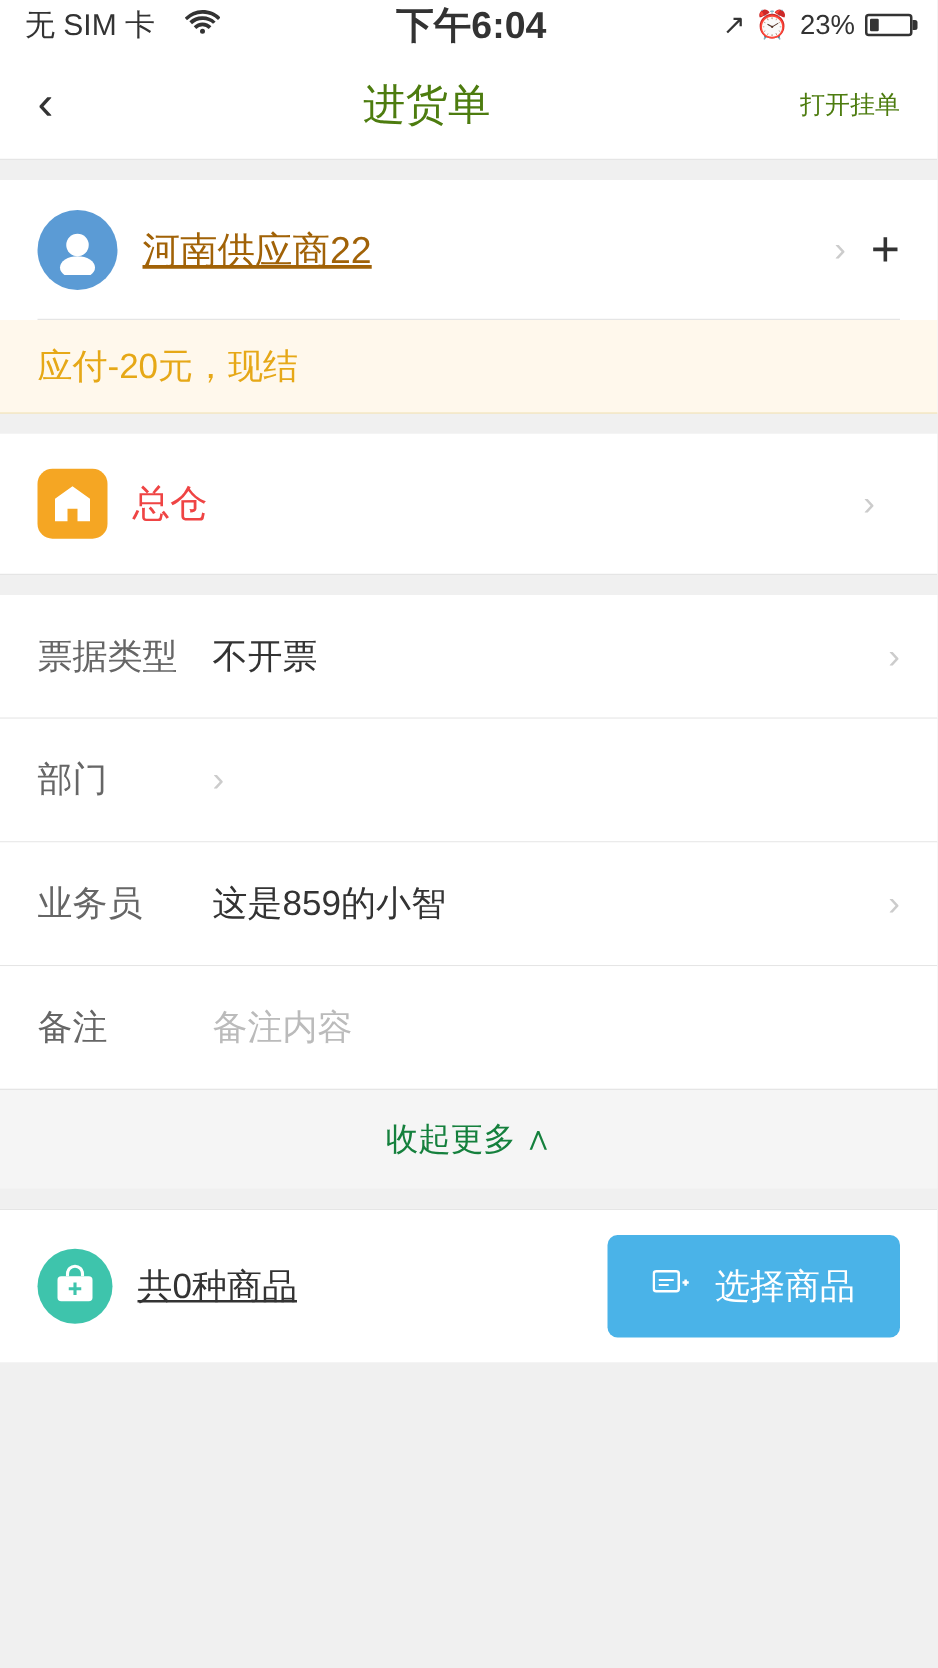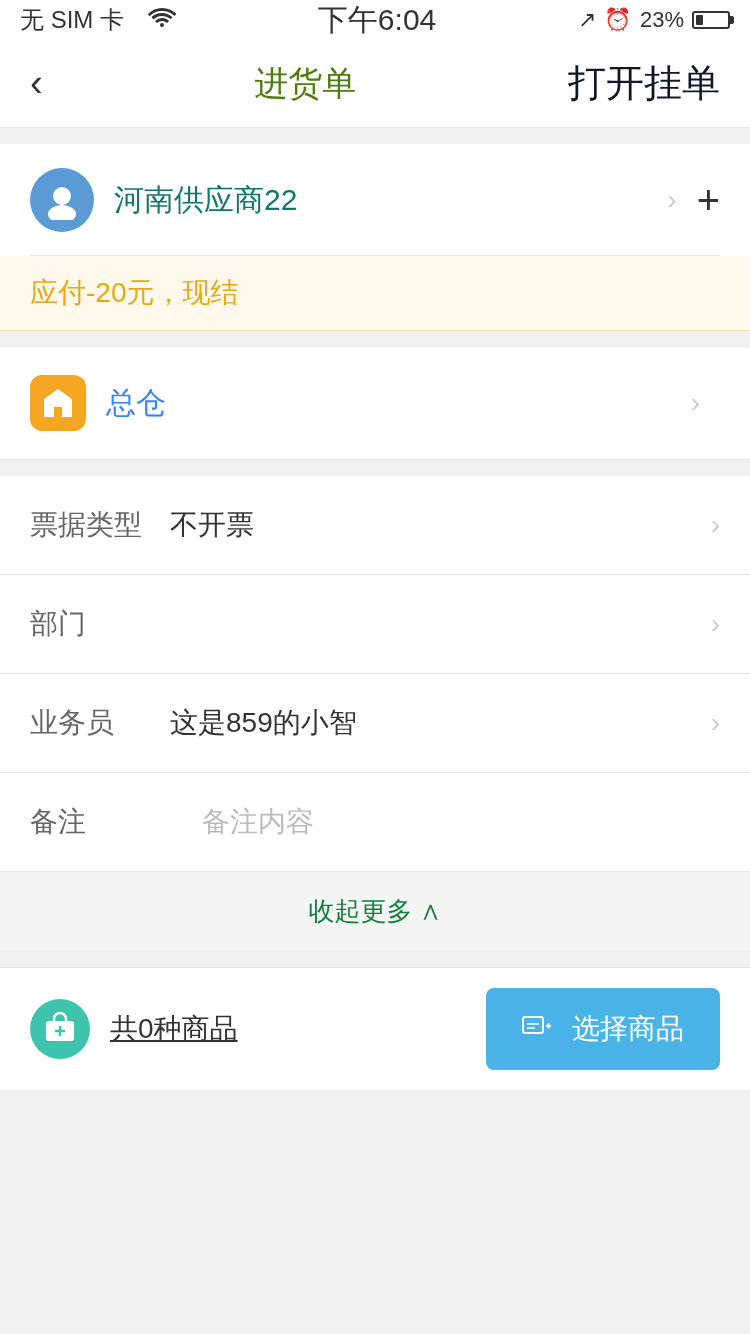--- a/index.html
+++ b/index.html
@@ -19,40 +19,40 @@
       height: 40px;
       background: #fff;
       display: flex;
       align-items: center;
       justify-content: space-between;
       padding: 0 20px;
       font-size: 24px;
       color: #333;
     }
     .status-left { display: flex; align-items: center; gap: 24px; }
-    .status-center { font-size: 30px; font-weight: 400; text-align: center; }
+    .status-center { font-size: 30px; font-weight: 700; text-align: center; }
     .status-right { display: flex; align-items: center; gap: 8px; font-size: 22px; }
     .battery { border: 2px solid #333; border-radius: 3px; width: 38px; height: 18px; display: inline-flex; align-items: center; padding: 2px; position: relative; }
     .battery::after { content: ''; position: absolute; right: -6px; top: 50%; transform: translateY(-50%); width: 4px; height: 8px; background: #333; border-radius: 0 2px 2px 0; }
     .battery-fill { background: #333; height: 100%; width: 23%; border-radius: 1px; }
 
     
     .nav-bar {
       width: 100%;
       height: 88px;
       background: #fff;
       display: flex;
       align-items: center;
       justify-content: space-between;
       padding: 0 30px;
       border-bottom: 1px solid #e5e5e5;
     }
     .nav-back { font-size: 38px; color: #333; cursor: pointer; }
     .nav-title { font-size: 34px; font-weight: 500; color: #4d7c0f; }
-    .nav-right { font-size: 38px; color: #0f172a; cursor: pointer; }
+    .nav-right { font-size: 20px; color: #4d7c0f; cursor: pointer; }
 
     
     .separator {
       height: 16px;
       background: #f0f0f0;
     }
 
     
     .card {
       background: #fff;
@@ -72,21 +72,21 @@
       height: 64px;
       border-radius: 50%;
       background: #5b9bd5;
       display: flex;
       align-items: center;
       justify-content: center;
       margin-right: 20px;
       flex-shrink: 0;
     }
     .supplier-avatar svg { width: 40px; height: 40px; }
-    .supplier-name { font-size: 30px; color: #0f766e; flex: 1; }
+    .supplier-name { font-size: 30px; color: #a16207; flex: 1; text-decoration: underline; }
     .chevron-right { color: #ccc; font-size: 28px; margin-right: 20px; }
     .add-btn { font-size: 40px; color: #333; cursor: pointer; }
     .supplier-divider {
       position: absolute;
       right: 0; left: 0; bottom: 0;
       height: 1px;
       background: #e5e5e5;
       margin: 0 30px;
     }
 
@@ -112,31 +112,30 @@
       height: 56px;
       border-radius: 12px;
       background: #f5a623;
       display: flex;
       align-items: center;
       justify-content: center;
       margin-right: 20px;
       flex-shrink: 0;
     }
     .warehouse-icon svg { width: 36px; height: 36px; }
-    .warehouse-name { font-size: 30px; color: #3b82f6; flex: 1; }
+    .warehouse-name { font-size: 30px; color: #ef4444; flex: 1; }
 
     
     .form-row {
       display: flex;
       align-items: center;
       padding: 30px 30px;
       background: #fff;
       border-bottom: 1px solid #e5e5e5;
       min-height: 88px;
-      justify-content: space-between;
     }
     .form-label {
       font-size: 28px;
       color: #666;
       width: 140px;
       flex-shrink: 0;
     }
     .form-value {
       font-size: 28px;
       color: #333;
@@ -281,21 +280,21 @@
     <span class="form-label">部门</span>
     <span class="chevron-right">›</span>
   </div>
 
   <div class="form-row">
     <span class="form-label">业务员</span>
     <span class="form-value">这是859的小智</span>
     <span class="chevron-right">›</span>
   </div>
 
-  <div class="form-row" style="border-bottom: none; gap: 32px;">
+  <div class="form-row" style="border-bottom: none;">
     <span class="form-label">备注</span>
     <span class="form-value placeholder">备注内容</span>
   </div>
 </div>
 
 <div class="collapse-row">
   <span class="collapse-text">收起更多 ∧</span>
 </div>
 
 <div class="separator"></div>

